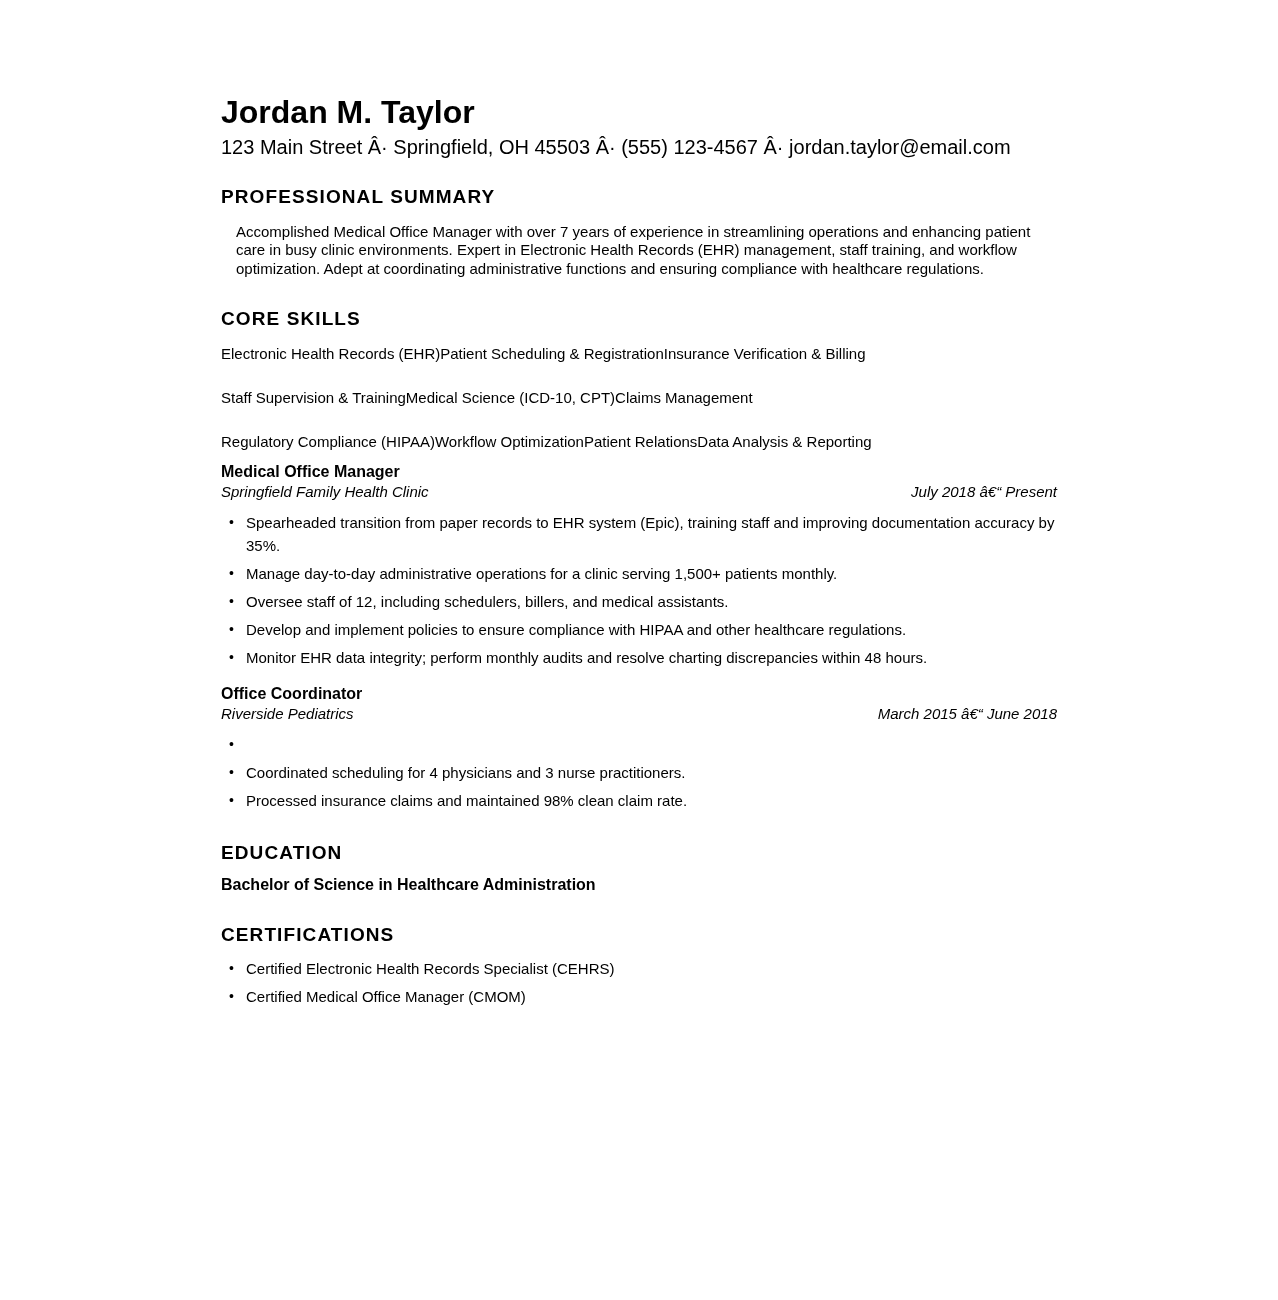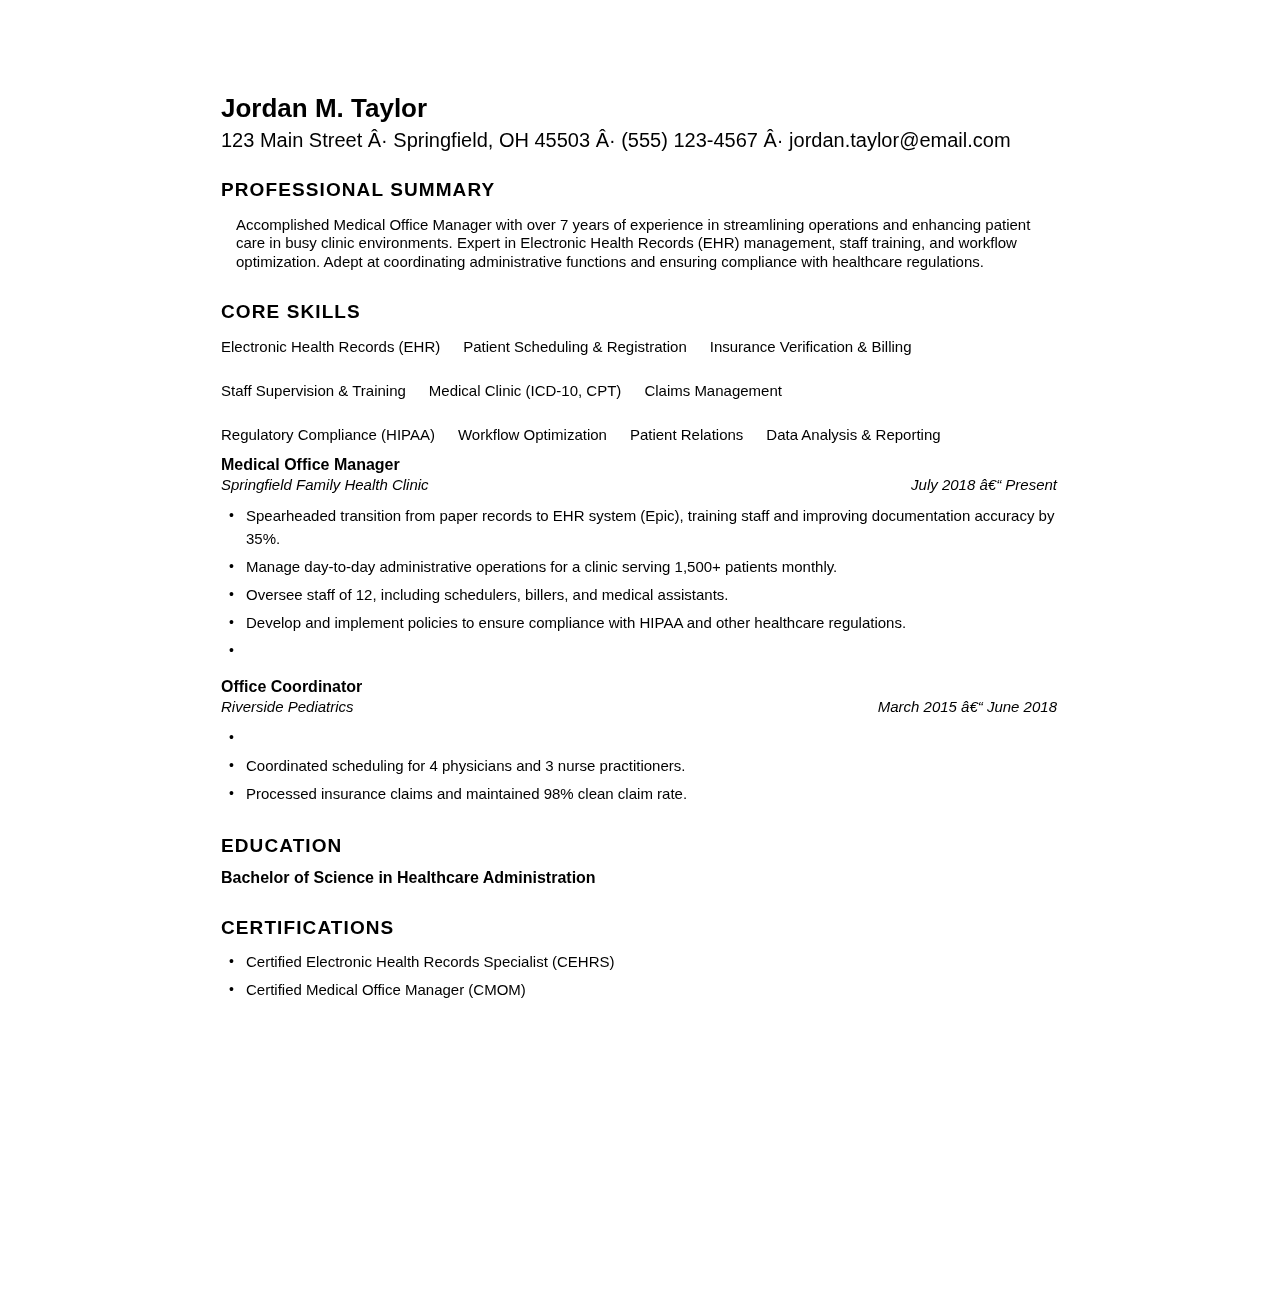--- a/index.html
+++ b/index.html
@@ -9,21 +9,21 @@
     color: #000000;
     font-family: "Liberation Sans", "DejaVu Sans", sans-serif;
     font-size: 15px;
   }
   .page {
     width: 836px;
     margin: 0 auto;
     padding: 94px 0 220px 0;
   }
   .name {
-    font-size: 26px;
+    font-size: 32px;
     font-weight: 700;
     line-height: 1.15;
     margin: 0;
   }
   .contact {
     margin-top: 7px;
     font-size: 20px;
     line-height: 18px;
   }
   .section-heading {
@@ -36,21 +36,20 @@
   .summary-text {
     margin: 15px;
     line-height: 18.5px;
   }
   .skills {
     margin-top: 15px;
   }
   .skills-row {
     display: flex;
     flex-wrap: wrap;
-    gap: 23px;
     line-height: 17px;
     margin-bottom: 27px;
   }
   .skills-row:last-child { margin-bottom: 0; }
   .job { margin-top: 12px; }
   .job + .job { margin-top: 15px; }
   .job-title {
     font-weight: 700;
     font-size: 16px;
     line-height: 20px;
@@ -105,21 +104,21 @@
   <section>
     <h2 class="section-heading">CORE SKILLS</h2>
     <div class="skills">
       <div class="skills-row">
         <span>Electronic Health Records (EHR)</span>
         <span>Patient Scheduling &amp; Registration</span>
         <span>Insurance Verification &amp; Billing</span>
       </div>
       <div class="skills-row">
         <span>Staff Supervision &amp; Training</span>
-        <span>Medical Clinic (ICD-10, CPT)</span>
+        <span>Medical Science (ICD-10, CPT)</span>
         <span>Claims Management</span>
       </div>
       <div class="skills-row">
         <span>Regulatory Compliance (HIPAA)</span>
         <span>Workflow Optimization</span>
         <span>Patient Relations</span>
         <span>Data Analysis &amp; Reporting</span>
       </div>
     </div>
   </section>
@@ -144,20 +143,21 @@
         <li>
           <span class="bullet-dot">•</span>
           <span>Oversee staff of 12, including schedulers, billers, and medical assistants.</span>
         </li>
         <li>
           <span class="bullet-dot">•</span>
           <span>Develop and implement policies to ensure compliance with HIPAA and other healthcare regulations.</span>
         </li>
         <li>
           <span class="bullet-dot">•</span>
+          <span>Monitor EHR data integrity; perform monthly audits and resolve charting discrepancies within 48 hours.</span>
         </li>
       </ul>
     </div>
 
     <div class="job">
       <div class="job-title">Office Coordinator</div>
       <div class="job-meta">
         <span>Riverside Pediatrics</span>
         <span>March 2015 â€“ June 2018</span>
       </div>

